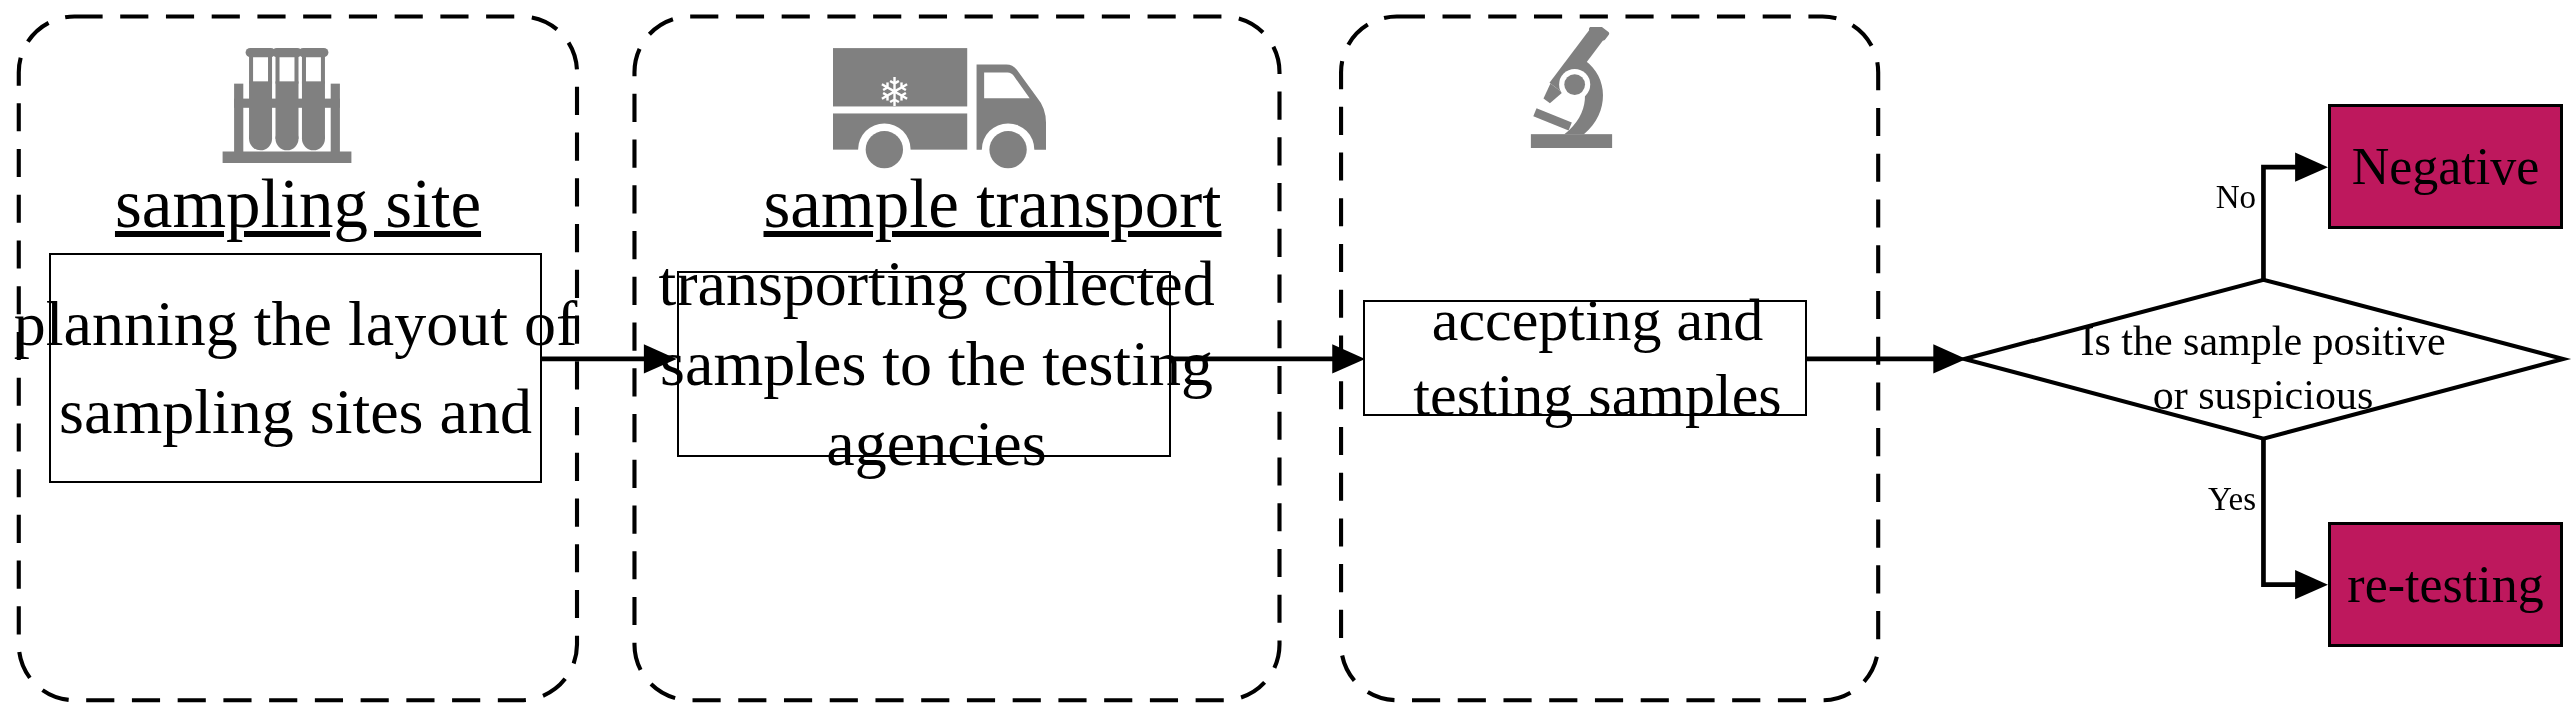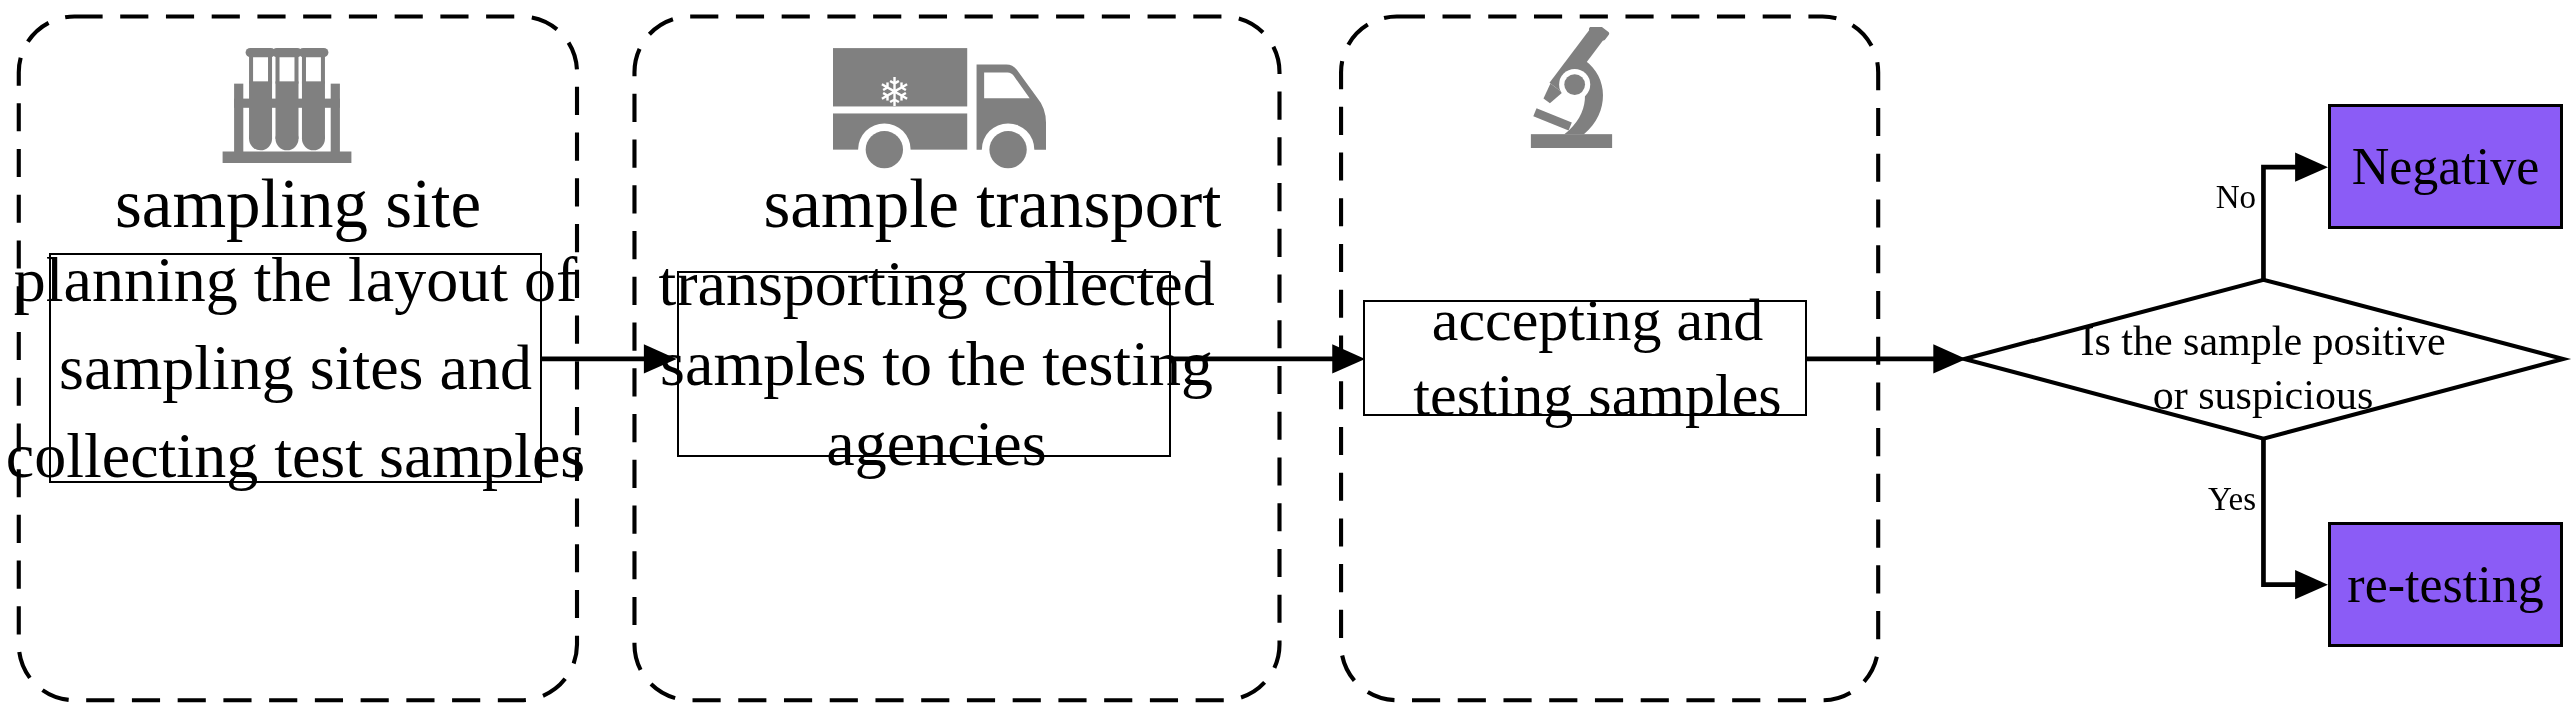--- a/index.html
+++ b/index.html
@@ -10,33 +10,34 @@
     font-family:"Liberation Serif", serif;
     color:#000;
     overflow:hidden;
   }
   svg.layer{position:absolute;left:0;top:0;}
   .panel-title{
     position:absolute;top:165px;
     text-align:center;
     font-size:69px;line-height:1.15;
     white-space:nowrap;
+    text-decoration:underline;
   }
   .step-box{
     position:absolute;box-sizing:border-box;
     background:#fff;border:2.9px solid #000;
     display:flex;flex-direction:column;
     align-items:center;justify-content:center;
     text-align:center;font-size:64px;
   }
   .step-box .ln{line-height:1.38;white-space:nowrap;}
   .step-box.tight .ln{line-height:1.25;margin-left:25px;}
   .terminal-box{
     position:absolute;box-sizing:border-box;
-    background:#8b5cf6;border:3.5px solid #000;
+    background:#be185d;border:3.5px solid #000;
     display:flex;align-items:center;justify-content:center;
     font-size:52px;white-space:nowrap;
   }
   .decision-text{
     position:absolute;left:2011px;top:315px;width:504px;
     text-align:center;font-size:42px;line-height:1.28;
   }
   .branch-label{
     position:absolute;width:147px;
     text-align:right;font-size:33px;line-height:1;
@@ -96,21 +97,20 @@
       <rect x="146" y="14" width="7" height="48"></rect>
       <rect x="179" y="14" width="7" height="48"></rect>
       <rect x="146" y="58" width="40" height="100"></rect>
       <circle cx="166" cy="158" r="20"></circle>
     </g>
   </svg>
   <div class="panel-title" style="left:19px;width:558px">sampling site</div>
   <div class="step-box" style="left:49px;top:253px;width:493px;height:230px">
     <div class="ln">planning the layout of</div>
     <div class="ln">sampling sites and</div>
-    <div class="ln">collecting test samples</div>
   </div>
 
   <svg class="icon" style="left:833px;top:48px" width="213" height="121" viewBox="0 0 365 207">
     <g fill="#808080">
       <rect x="0" y="0" width="230" height="100"></rect>
       <rect x="0" y="112" width="230" height="62"></rect>
       <path d="M 246,28 L 246,174 L 365,174 L 365,128 Q 365,103 349,84 L 315,37 Q 308,28 297,28 Z"></path>
       <circle cx="88" cy="174" r="45" fill="#ffffff"></circle>
       <circle cx="88" cy="174" r="32"></circle>
       <circle cx="300" cy="174" r="45" fill="#ffffff"></circle>

